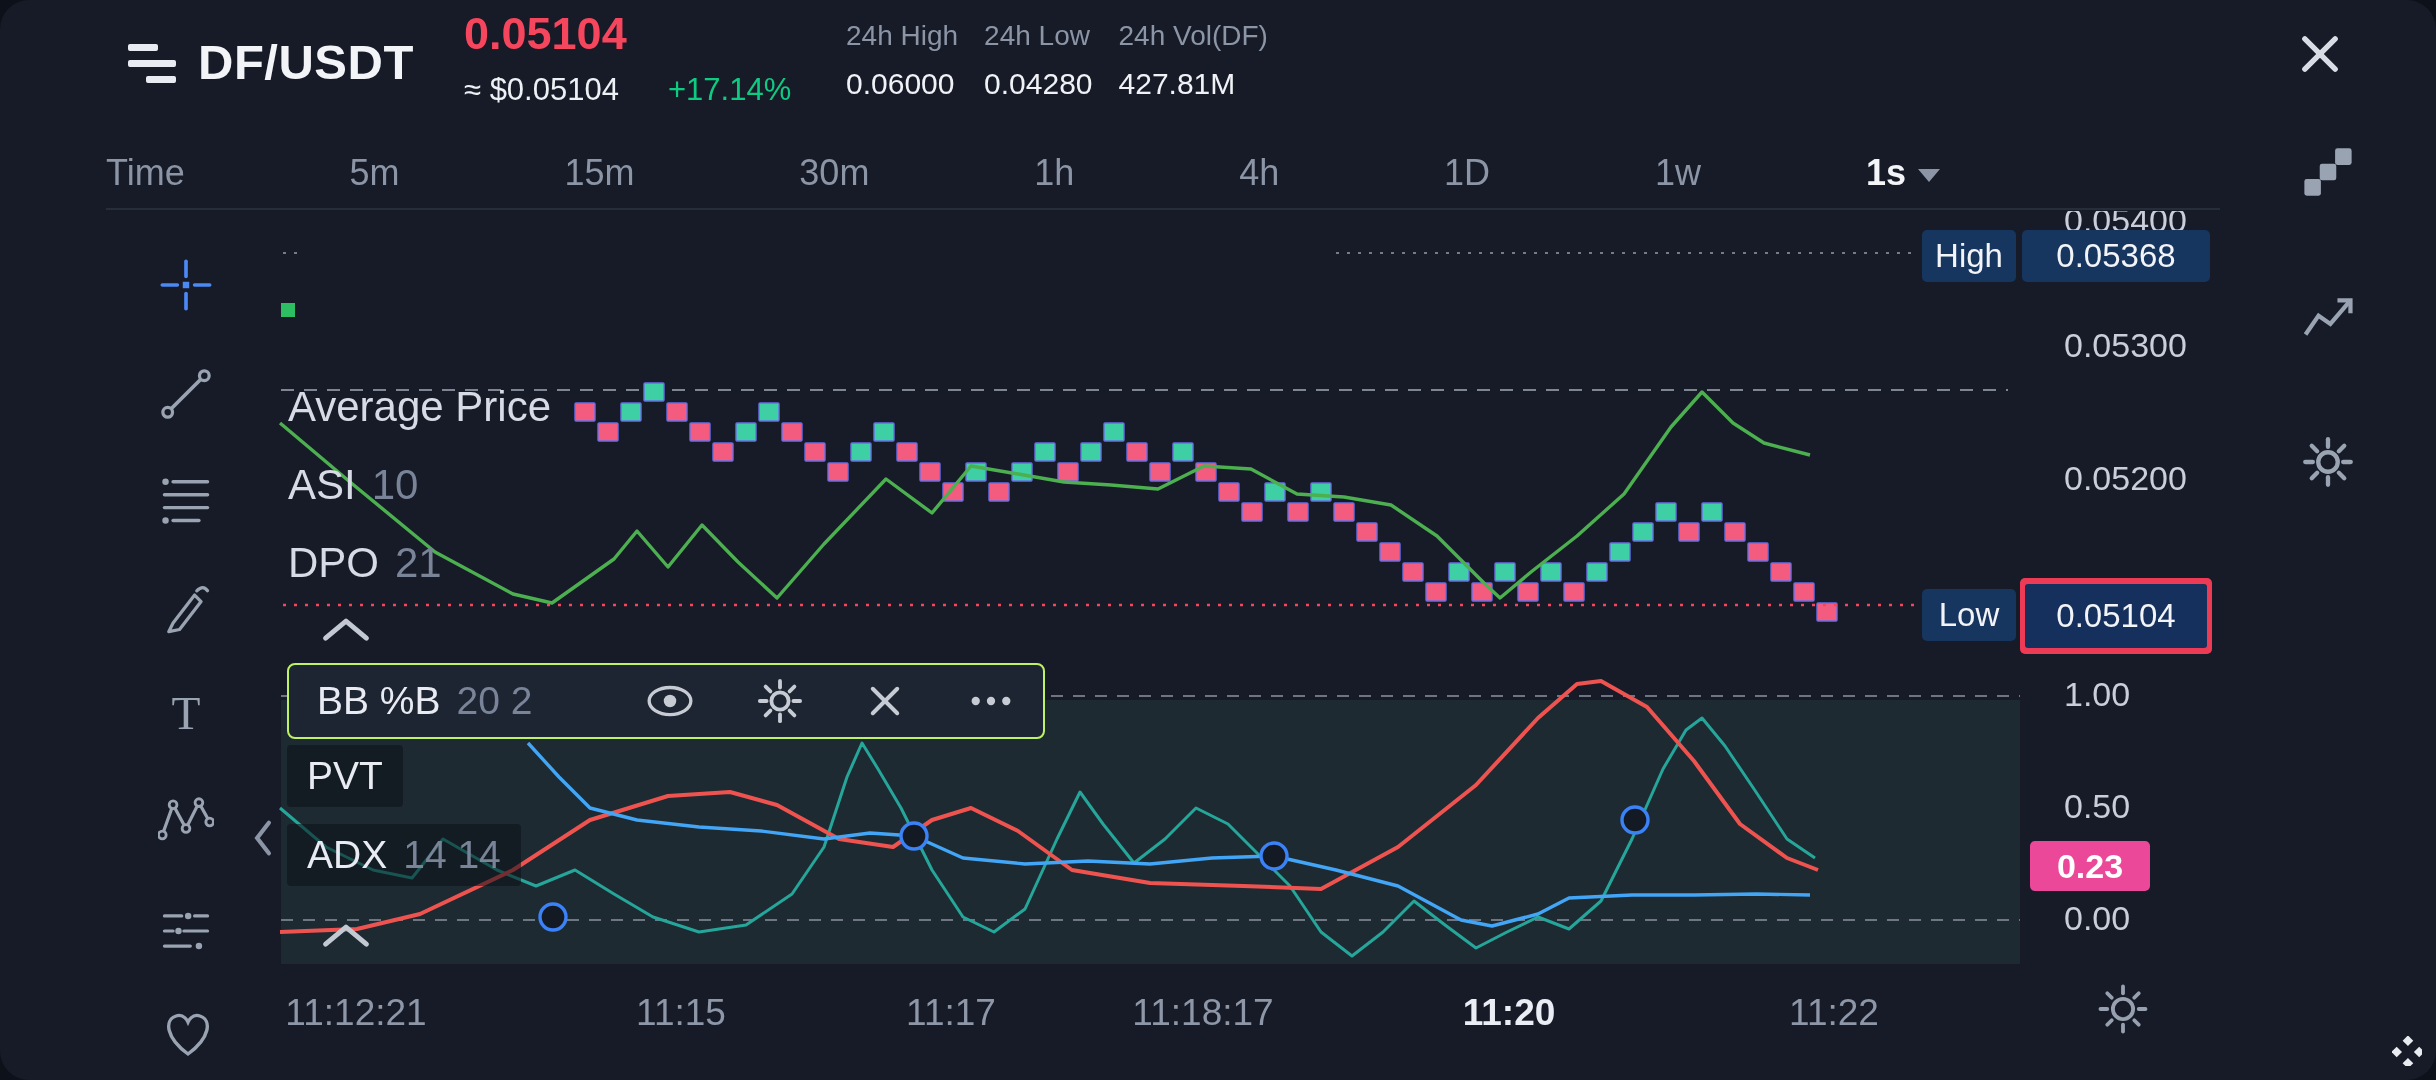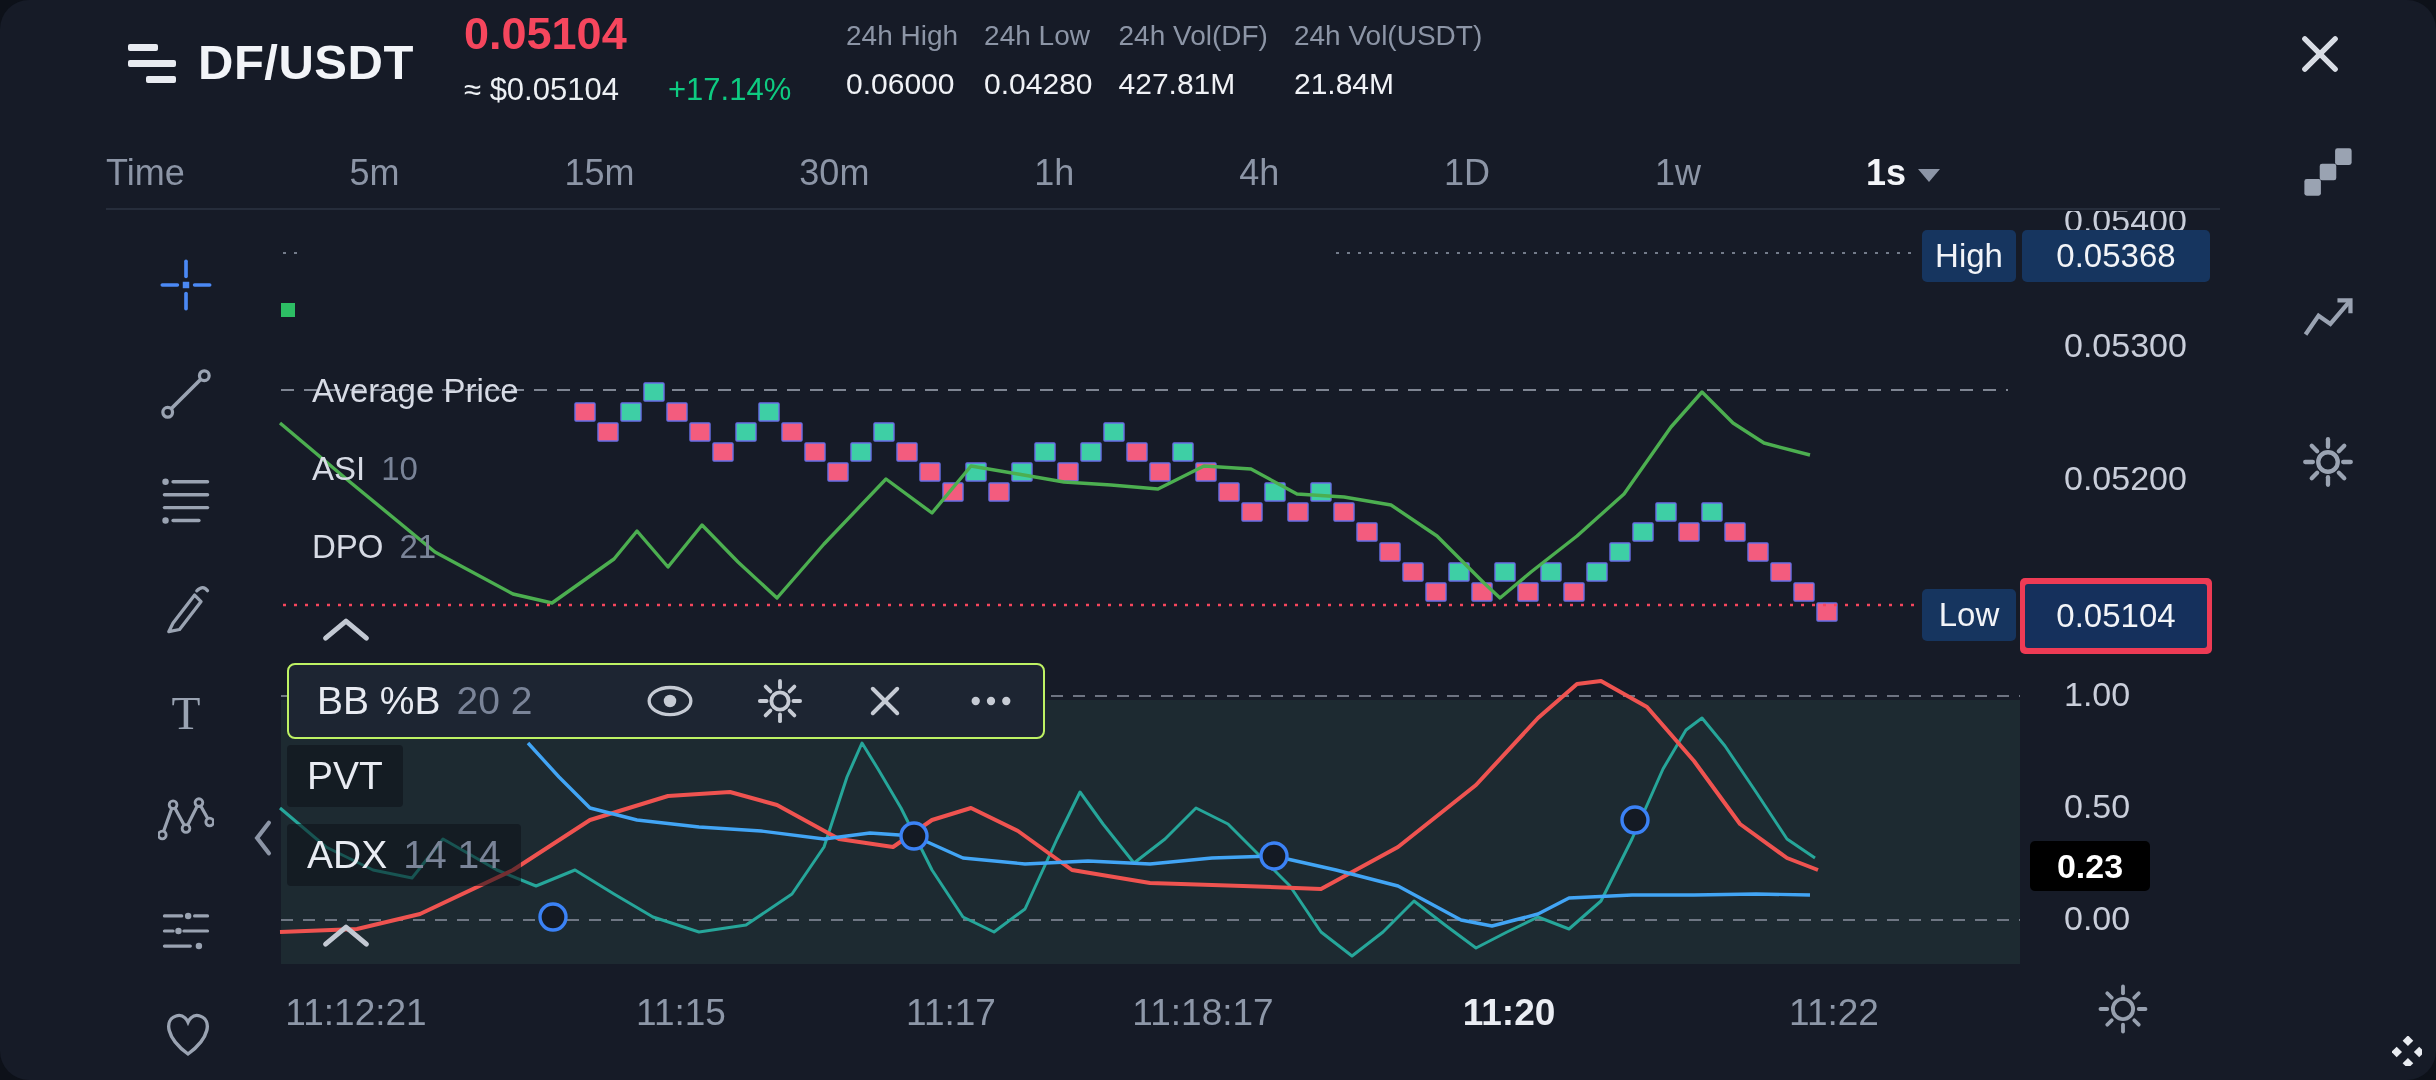--- a/index.html
+++ b/index.html
@@ -28,35 +28,35 @@
          border-right:11px solid transparent;border-top:13px solid #8C95A6;transform:translateY(2px);}
   .tab-divider{left:106px;top:208px;width:2114px;height:2px;background:#262D3B;}
   
   .tool{left:158px;width:56px;height:56px;cursor:pointer;}
   
   .panel-bg{left:281px;top:700px;width:1739px;height:264px;background:#1D2A31;z-index:1;}
   #chart-canvas{left:0;top:0;z-index:2;pointer-events:none;}
   .green-marker{left:281px;top:303px;width:14px;height:14px;background:#2DBE64;z-index:3;}
   .chart-title{left:304px;top:236px;font-size:41px;color:#D7DBE5;z-index:3;letter-spacing:.3px;}
   .ohlc-line{left:304px;top:306px;font-size:36px;color:#2BA47C;z-index:3;}
-  #indicator-list .ind-row{position:absolute;left:312px;font-size:33px;color:#D7DBE5;z-index:3;}
+  #indicator-list .ind-row{position:absolute;left:288px;font-size:42px;color:#D7DBE5;z-index:3;margin-top:11px;}
   .ind-value{color:#7A8498;margin-left:16px;}
   .chevron{left:318px;width:56px;height:34px;z-index:4;cursor:pointer;}
   .collapse-arrow{left:250px;top:818px;width:26px;height:40px;z-index:4;cursor:pointer;}
   .ind-toolbar{left:287px;top:663px;width:758px;height:76px;background:#1D2532;border:2px solid #bef264;
                border-radius:8px;z-index:5;display:flex;align-items:center;padding:0 28px;box-sizing:border-box;}
   .ind-toolbar .t-name{font-size:39px;color:#E8EBF2;}
   .ind-toolbar .t-params{font-size:39px;color:#7A8498;margin-left:16px;margin-right:auto;}
   .tb-icon{margin-left:62px;cursor:pointer;display:flex;align-items:center;}
   #sub-indicators .chip{position:absolute;left:287px;background:rgba(13,17,24,.55);border-radius:4px;
         padding:9px 20px;font-size:39px;color:#E8EBF2;z-index:5;}
   
   #price-axis{left:2020px;top:211px;width:290px;height:769px;overflow:hidden;z-index:4;}
   .ax-label{position:absolute;left:44px;font-size:34px;color:#C9CEDA;}
-  .badge-teal{position:absolute;left:10px;top:630px;width:120px;height:50px;background:#000000;border-radius:5px;
+  .badge-teal{position:absolute;left:10px;top:630px;width:120px;height:50px;background:#ec4899;border-radius:5px;
               color:#fff;font-size:34px;font-weight:600;display:flex;align-items:center;justify-content:center;}
   .chip-navy{position:absolute;background:#16355F;border-radius:5px;color:#F2F4F8;font-size:33px;
              display:flex;align-items:center;justify-content:center;z-index:6;}
   .hl-left{left:1922px;width:94px;height:52px;}
   .chip-high-value{top:19px;left:2px;width:188px;height:52px;}
   .price-tag-red{position:absolute;left:0;top:367px;width:192px;height:76px;background:#EE3B55;border-radius:5px;}
   .price-tag-red .inner{position:absolute;left:5px;top:6px;right:5px;bottom:6px;background:#15305C;border-radius:3px;
              display:flex;align-items:center;justify-content:center;font-size:33px;color:#F2F4F8;}
   
   .rail-icon{left:2302px;width:52px;height:52px;cursor:pointer;z-index:4;}
@@ -86,24 +86,20 @@
         <div class="s-label">24h High</div>
         <div class="s-value">0.06000</div>
       </div>
       <div class="stat">
         <div class="s-label">24h Low</div>
         <div class="s-value">0.04280</div>
       </div>
       <div class="stat">
         <div class="s-label">24h Vol(DF)</div>
         <div class="s-value">427.81M</div>
-      </div>
-      <div class="stat">
-        <div class="s-label">24h Vol(USDT)</div>
-        <div class="s-value">21.84M</div>
       </div>
     </div>
   <div class="abs close-btn">
     <svg viewBox="0 0 48 48" width="52" height="52">
         <g stroke="#D8DCE4" stroke-width="5" stroke-linecap="round">
           <line x1="10" y1="10" x2="38" y2="38"></line>
           <line x1="38" y1="10" x2="10" y2="38"></line>
         </g>
       </svg>
   </div>

